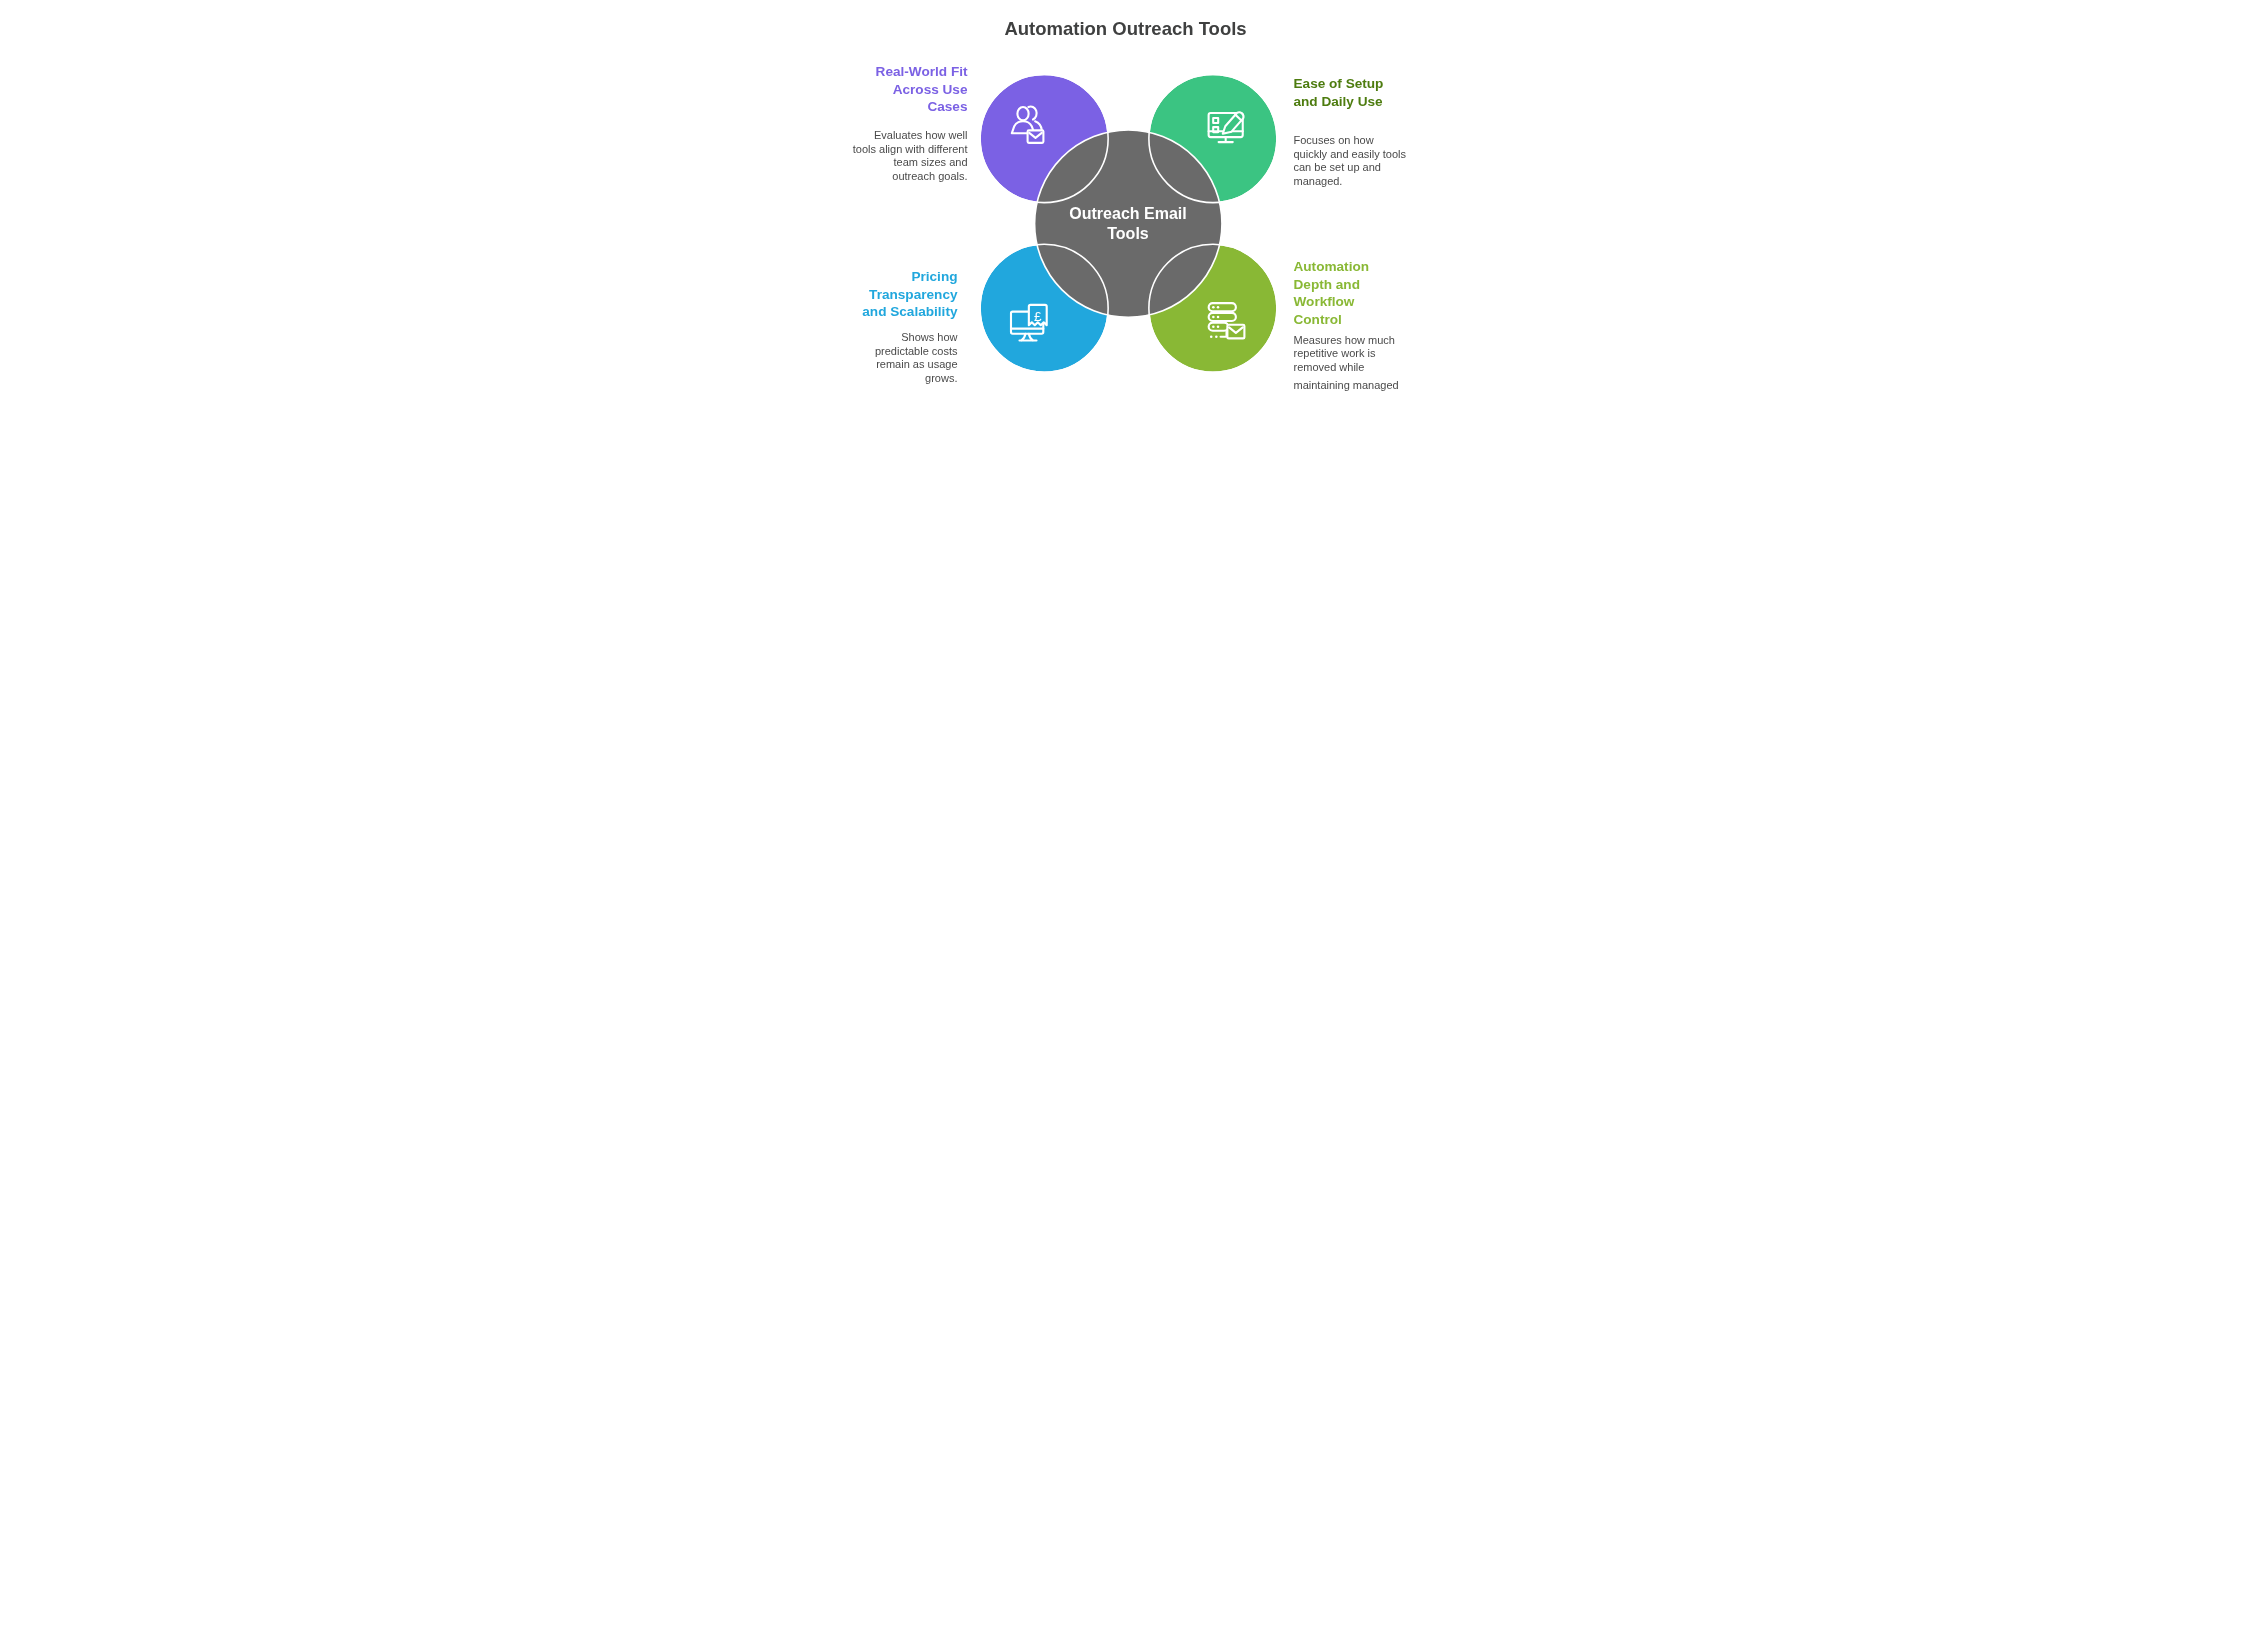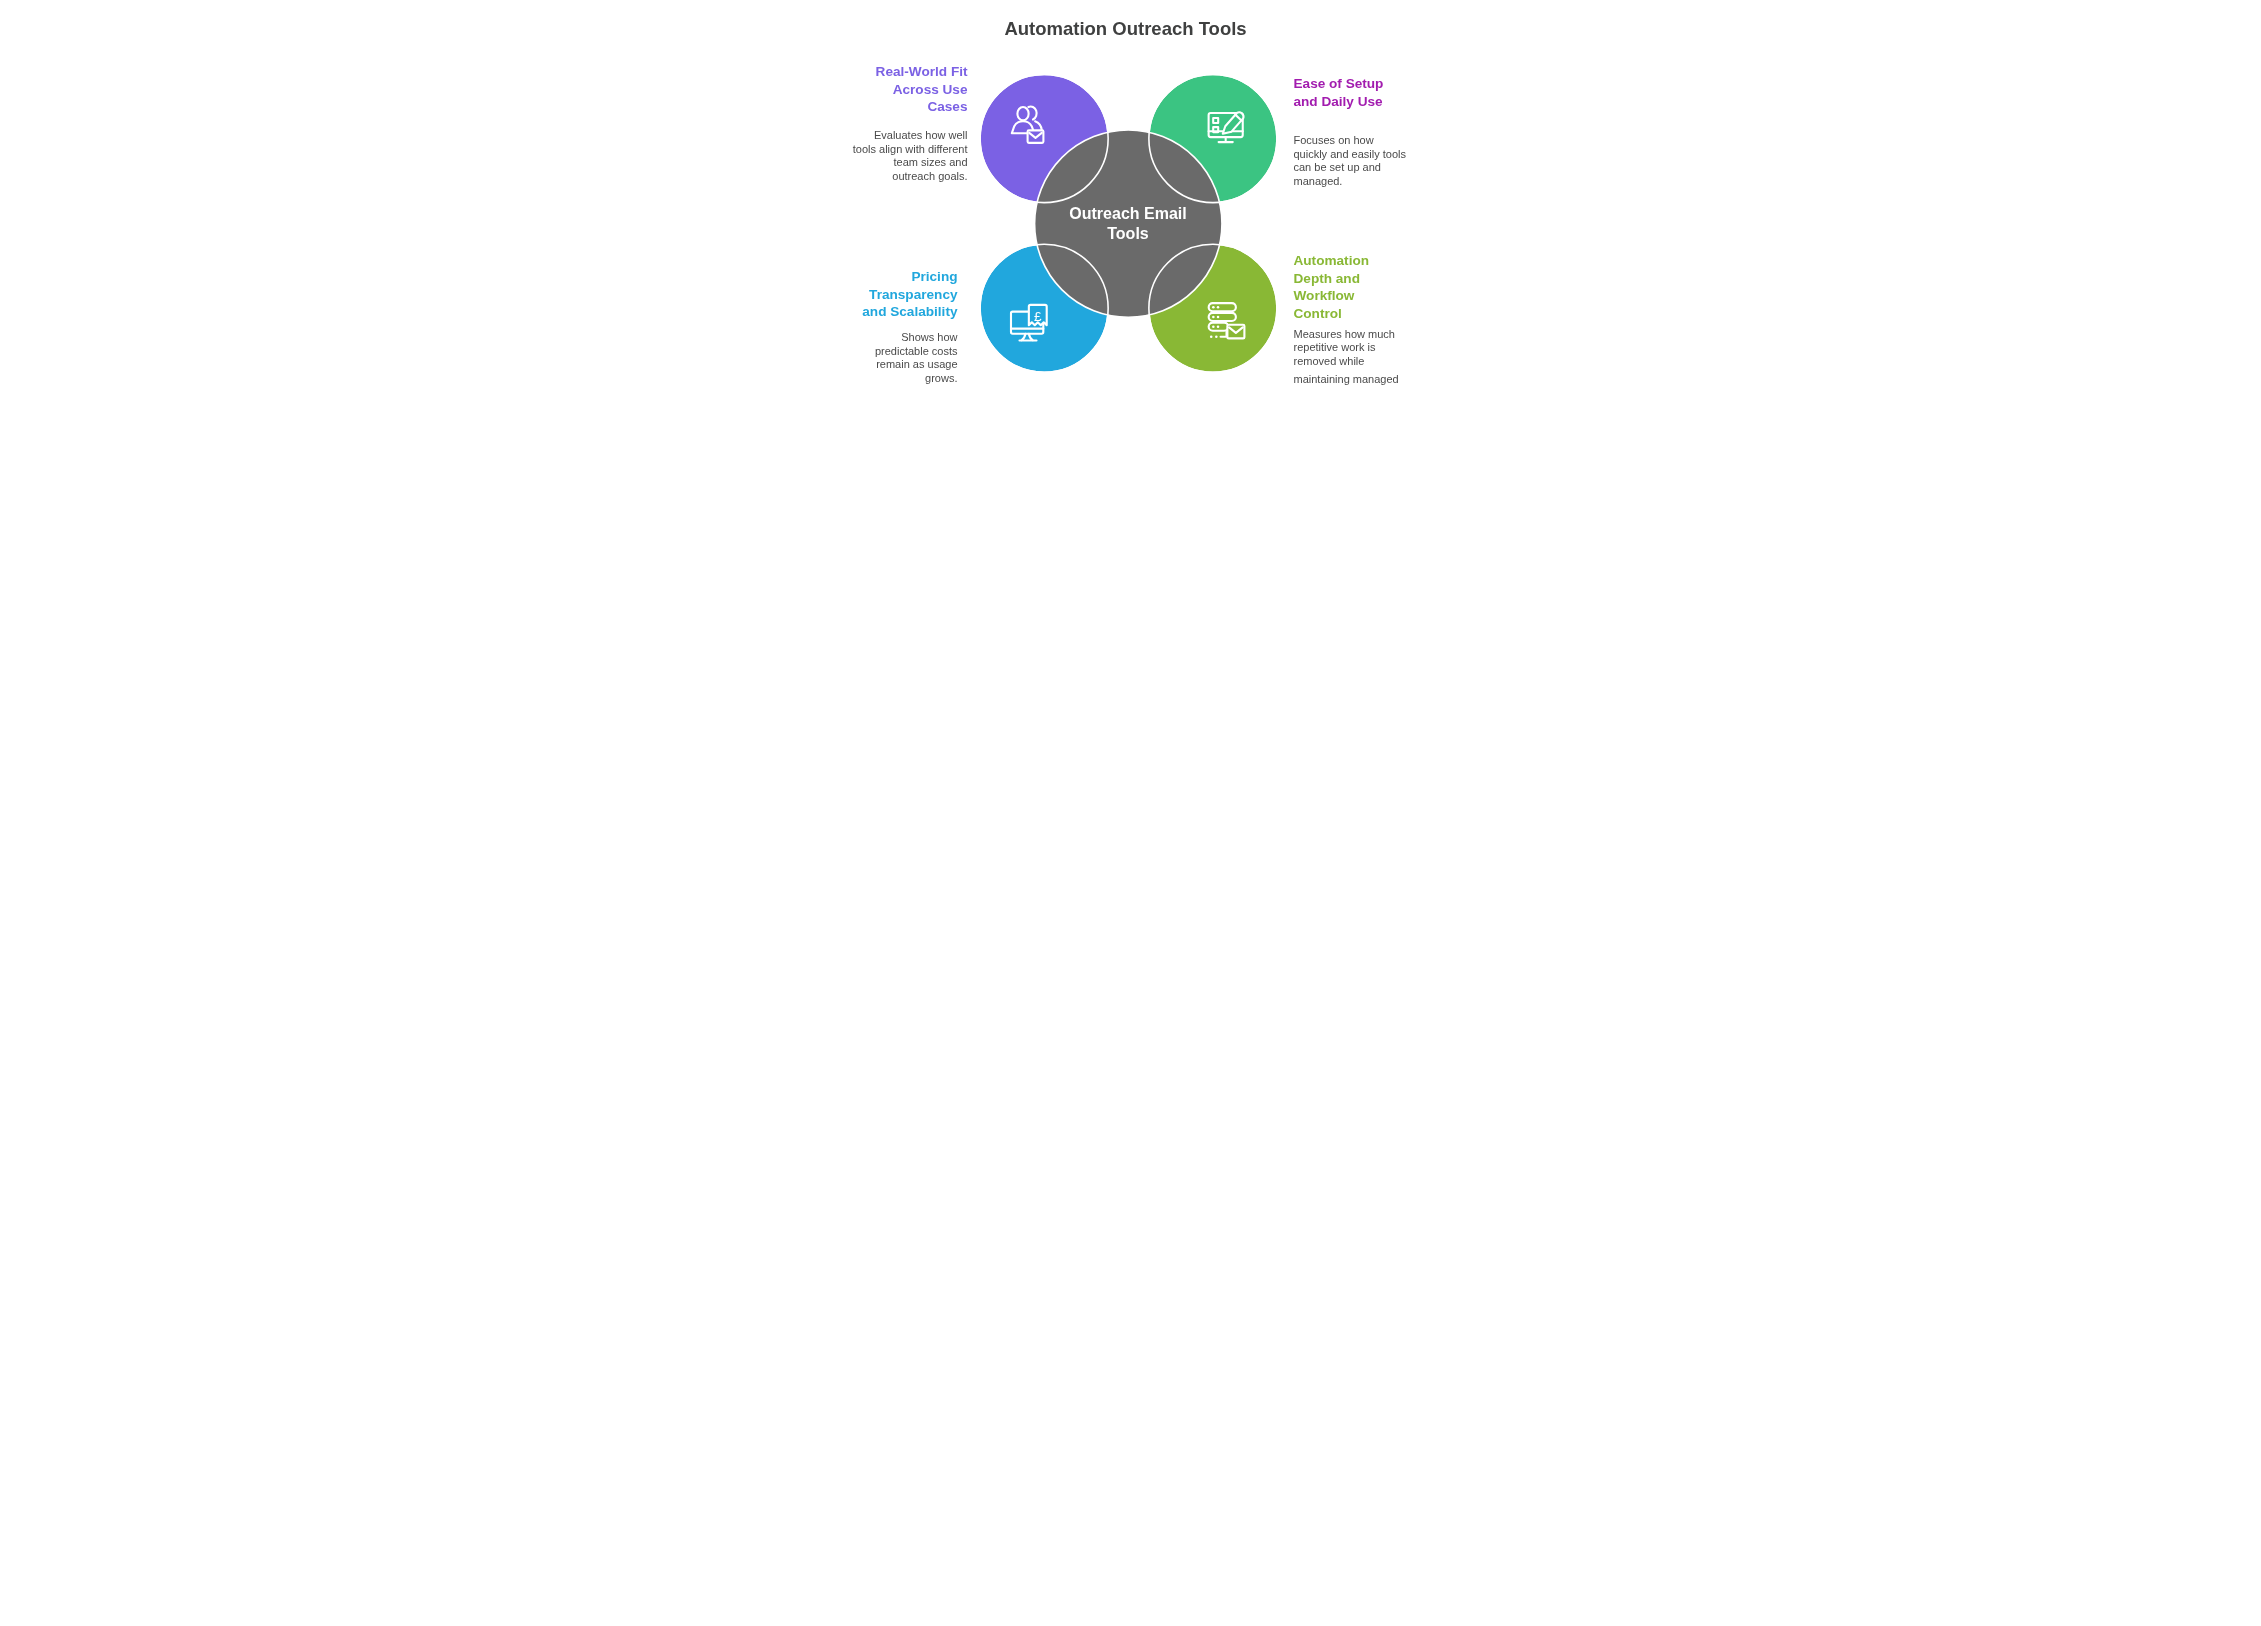--- a/index.html
+++ b/index.html
@@ -16,31 +16,31 @@
     text-align:center;
     font-size:18.5px;font-weight:bold;color:#3F4040;
     letter-spacing:0px;
   }
   .block{position:absolute;}
   .block .hd{font-size:13.6px;font-weight:bold;line-height:1.3;}
   .block .bd{font-size:11px;line-height:1.23;color:#4A4A4A;}
   .align-r{text-align:right;}
   .align-l{text-align:left;}
   .hd-purple{color:#7B61E4;}
-  .hd-green{color:#a21caf;}
+  .hd-green{color:#4d7c0f;}
   .hd-blue{color:#21A7DD;}
   .hd-olive{color:#89B835;}
   .bd-faded{color:#6E6E6E;}
   .blk-tl{top:63px;right:525px;width:118px;}
   .blk-tl .bd{margin-top:13px;}
   .blk-tr{top:75px;left:525px;width:113px;}
   .blk-tr .bd{margin-top:24px;}
   .blk-bl{top:268px;right:535px;width:108px;}
   .blk-bl .bd{margin-top:10.4px;}
-  .blk-br{top:252px;left:525px;width:113px;}
+  .blk-br{top:258px;left:525px;width:113px;}
   .blk-br .bd{margin-top:5px;}
   .diagram{position:absolute;top:0;left:0;}
   .diagram circle.main{stroke:#ffffff;stroke-width:3.5;}
   .diagram circle.overlay{fill:none;stroke:#ffffff;stroke-width:3.5;}
   .icon :not(.bgfill):not(.dot):not(text){
     fill:none;stroke:#ffffff;stroke-width:5;
     stroke-linecap:round;stroke-linejoin:round;
   }
   .icon .bgfill{stroke:#ffffff;stroke-width:5;stroke-linecap:round;stroke-linejoin:round;}
   .icon .dot{fill:#ffffff;stroke:none;}

